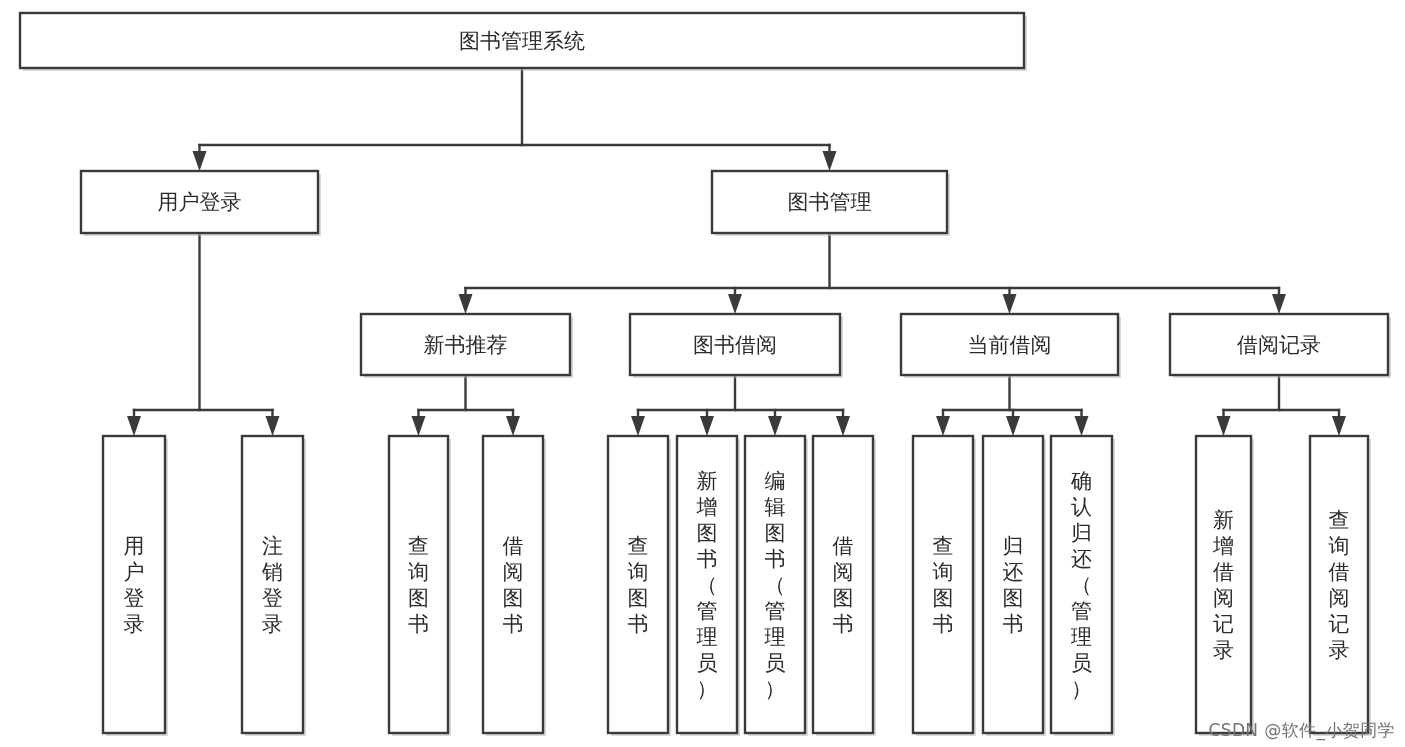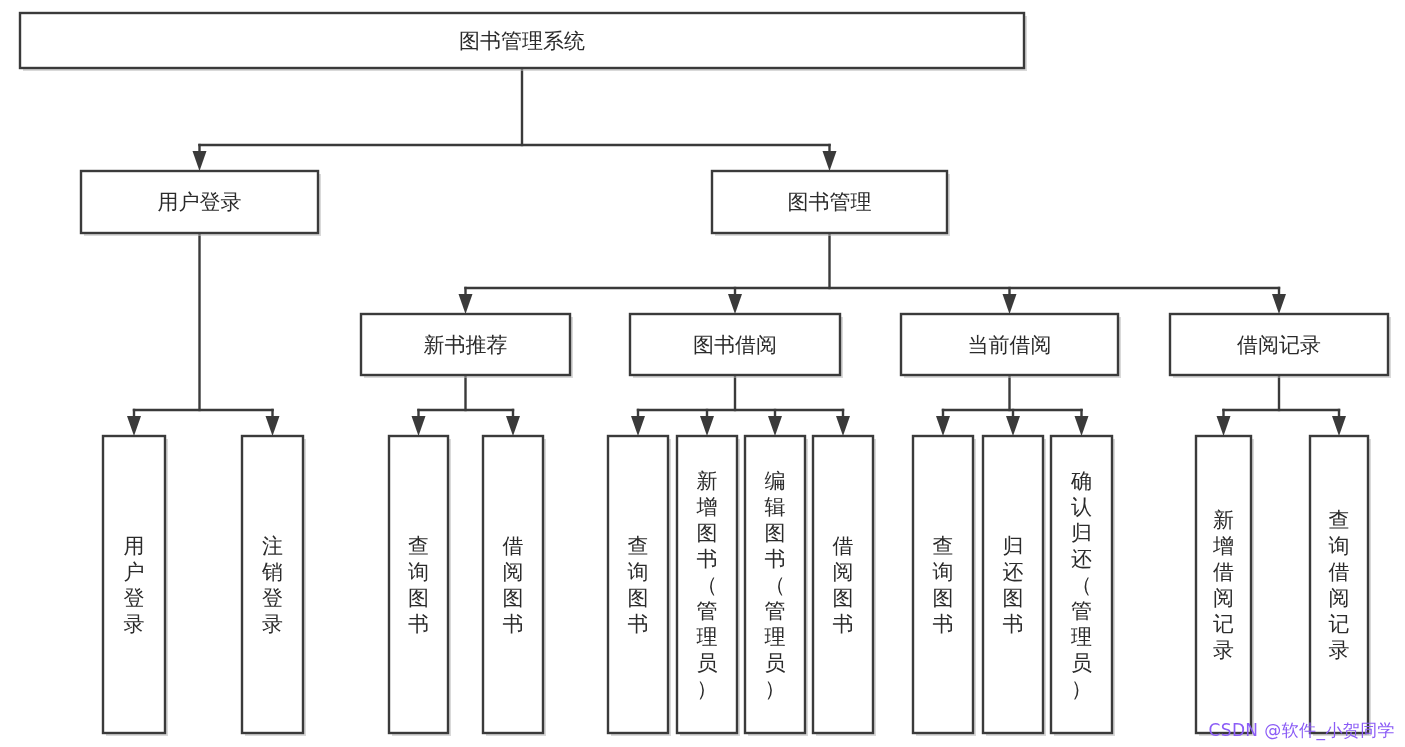--- a/index.html
+++ b/index.html
@@ -54,21 +54,21 @@
   .node-label-v {
     fill: #2b2b2b;
     font-size: 21px;
     font-family: "DejaVu Sans", "Liberation Sans", sans-serif;
     text-anchor: middle;
   }
   .watermark {
     position: absolute;
     right: 10px;
     bottom: 5px;
-    color: #8b5cf6;
+    color: #737373;
     font-size: 17px;
     font-family: "DejaVu Sans", "Liberation Sans", sans-serif;
     white-space: nowrap;
     user-select: none;
     letter-spacing: 0.4px;
   }
 </style>
 </head>
 <body>
 

